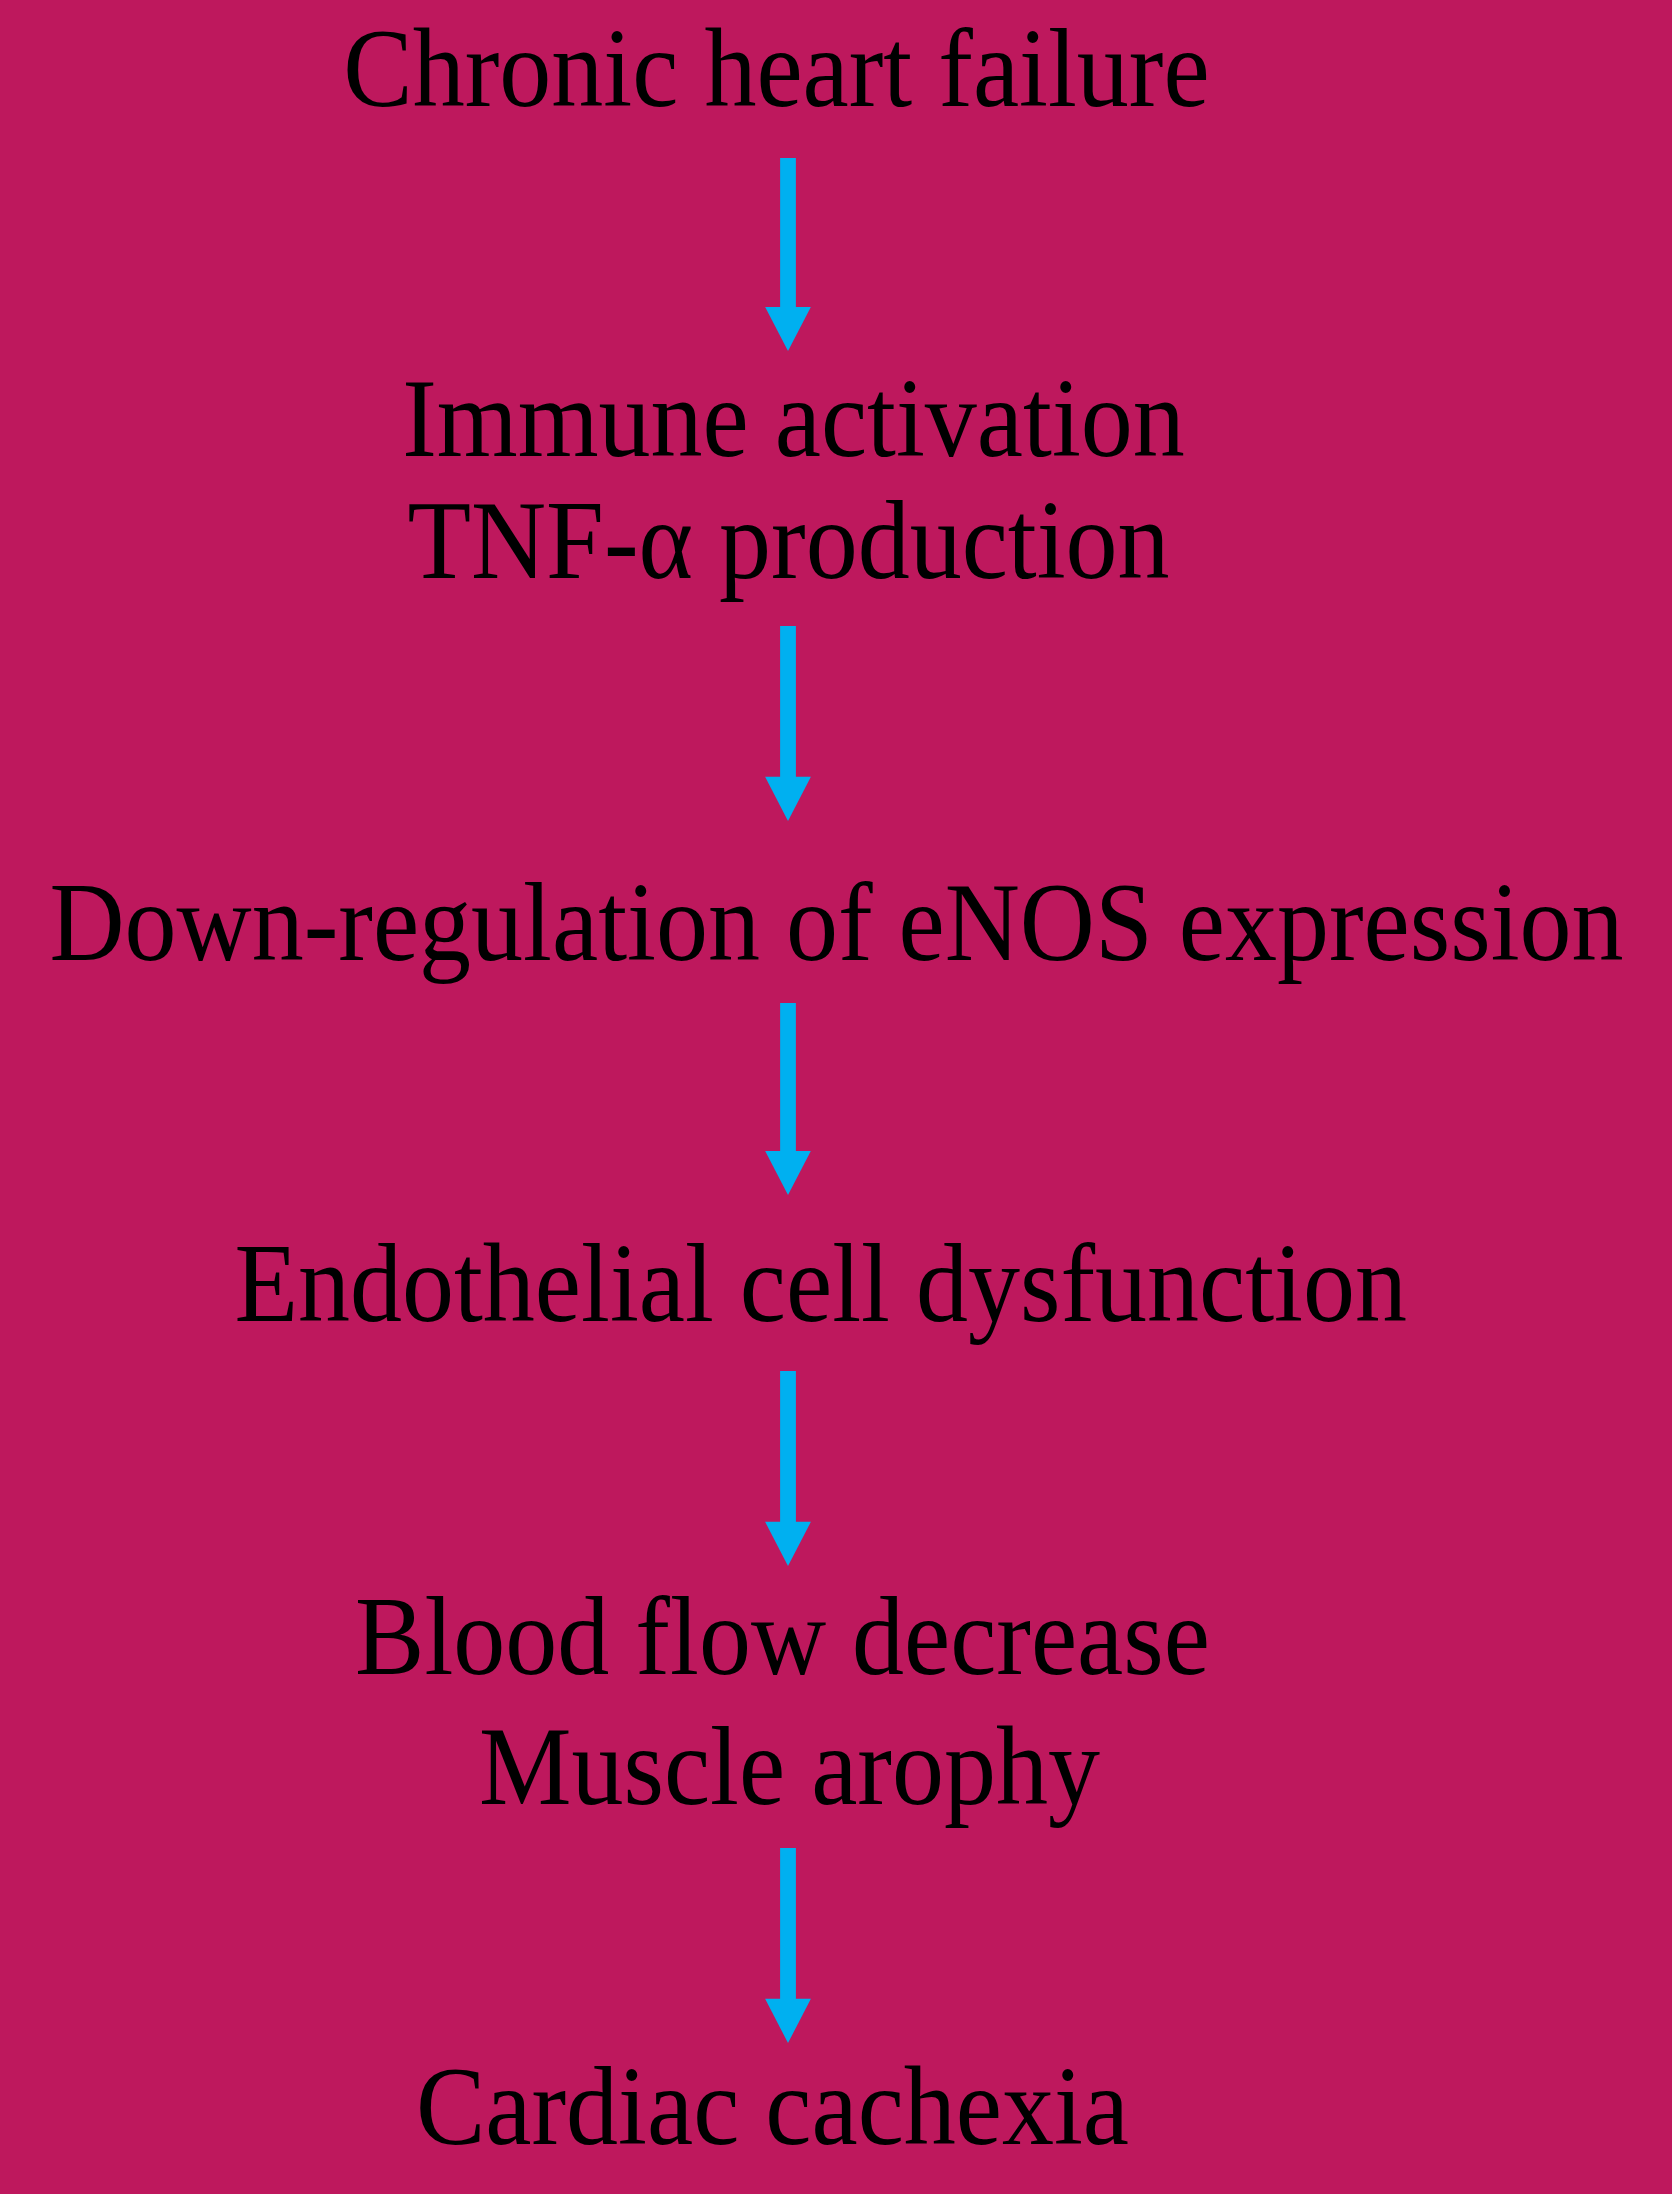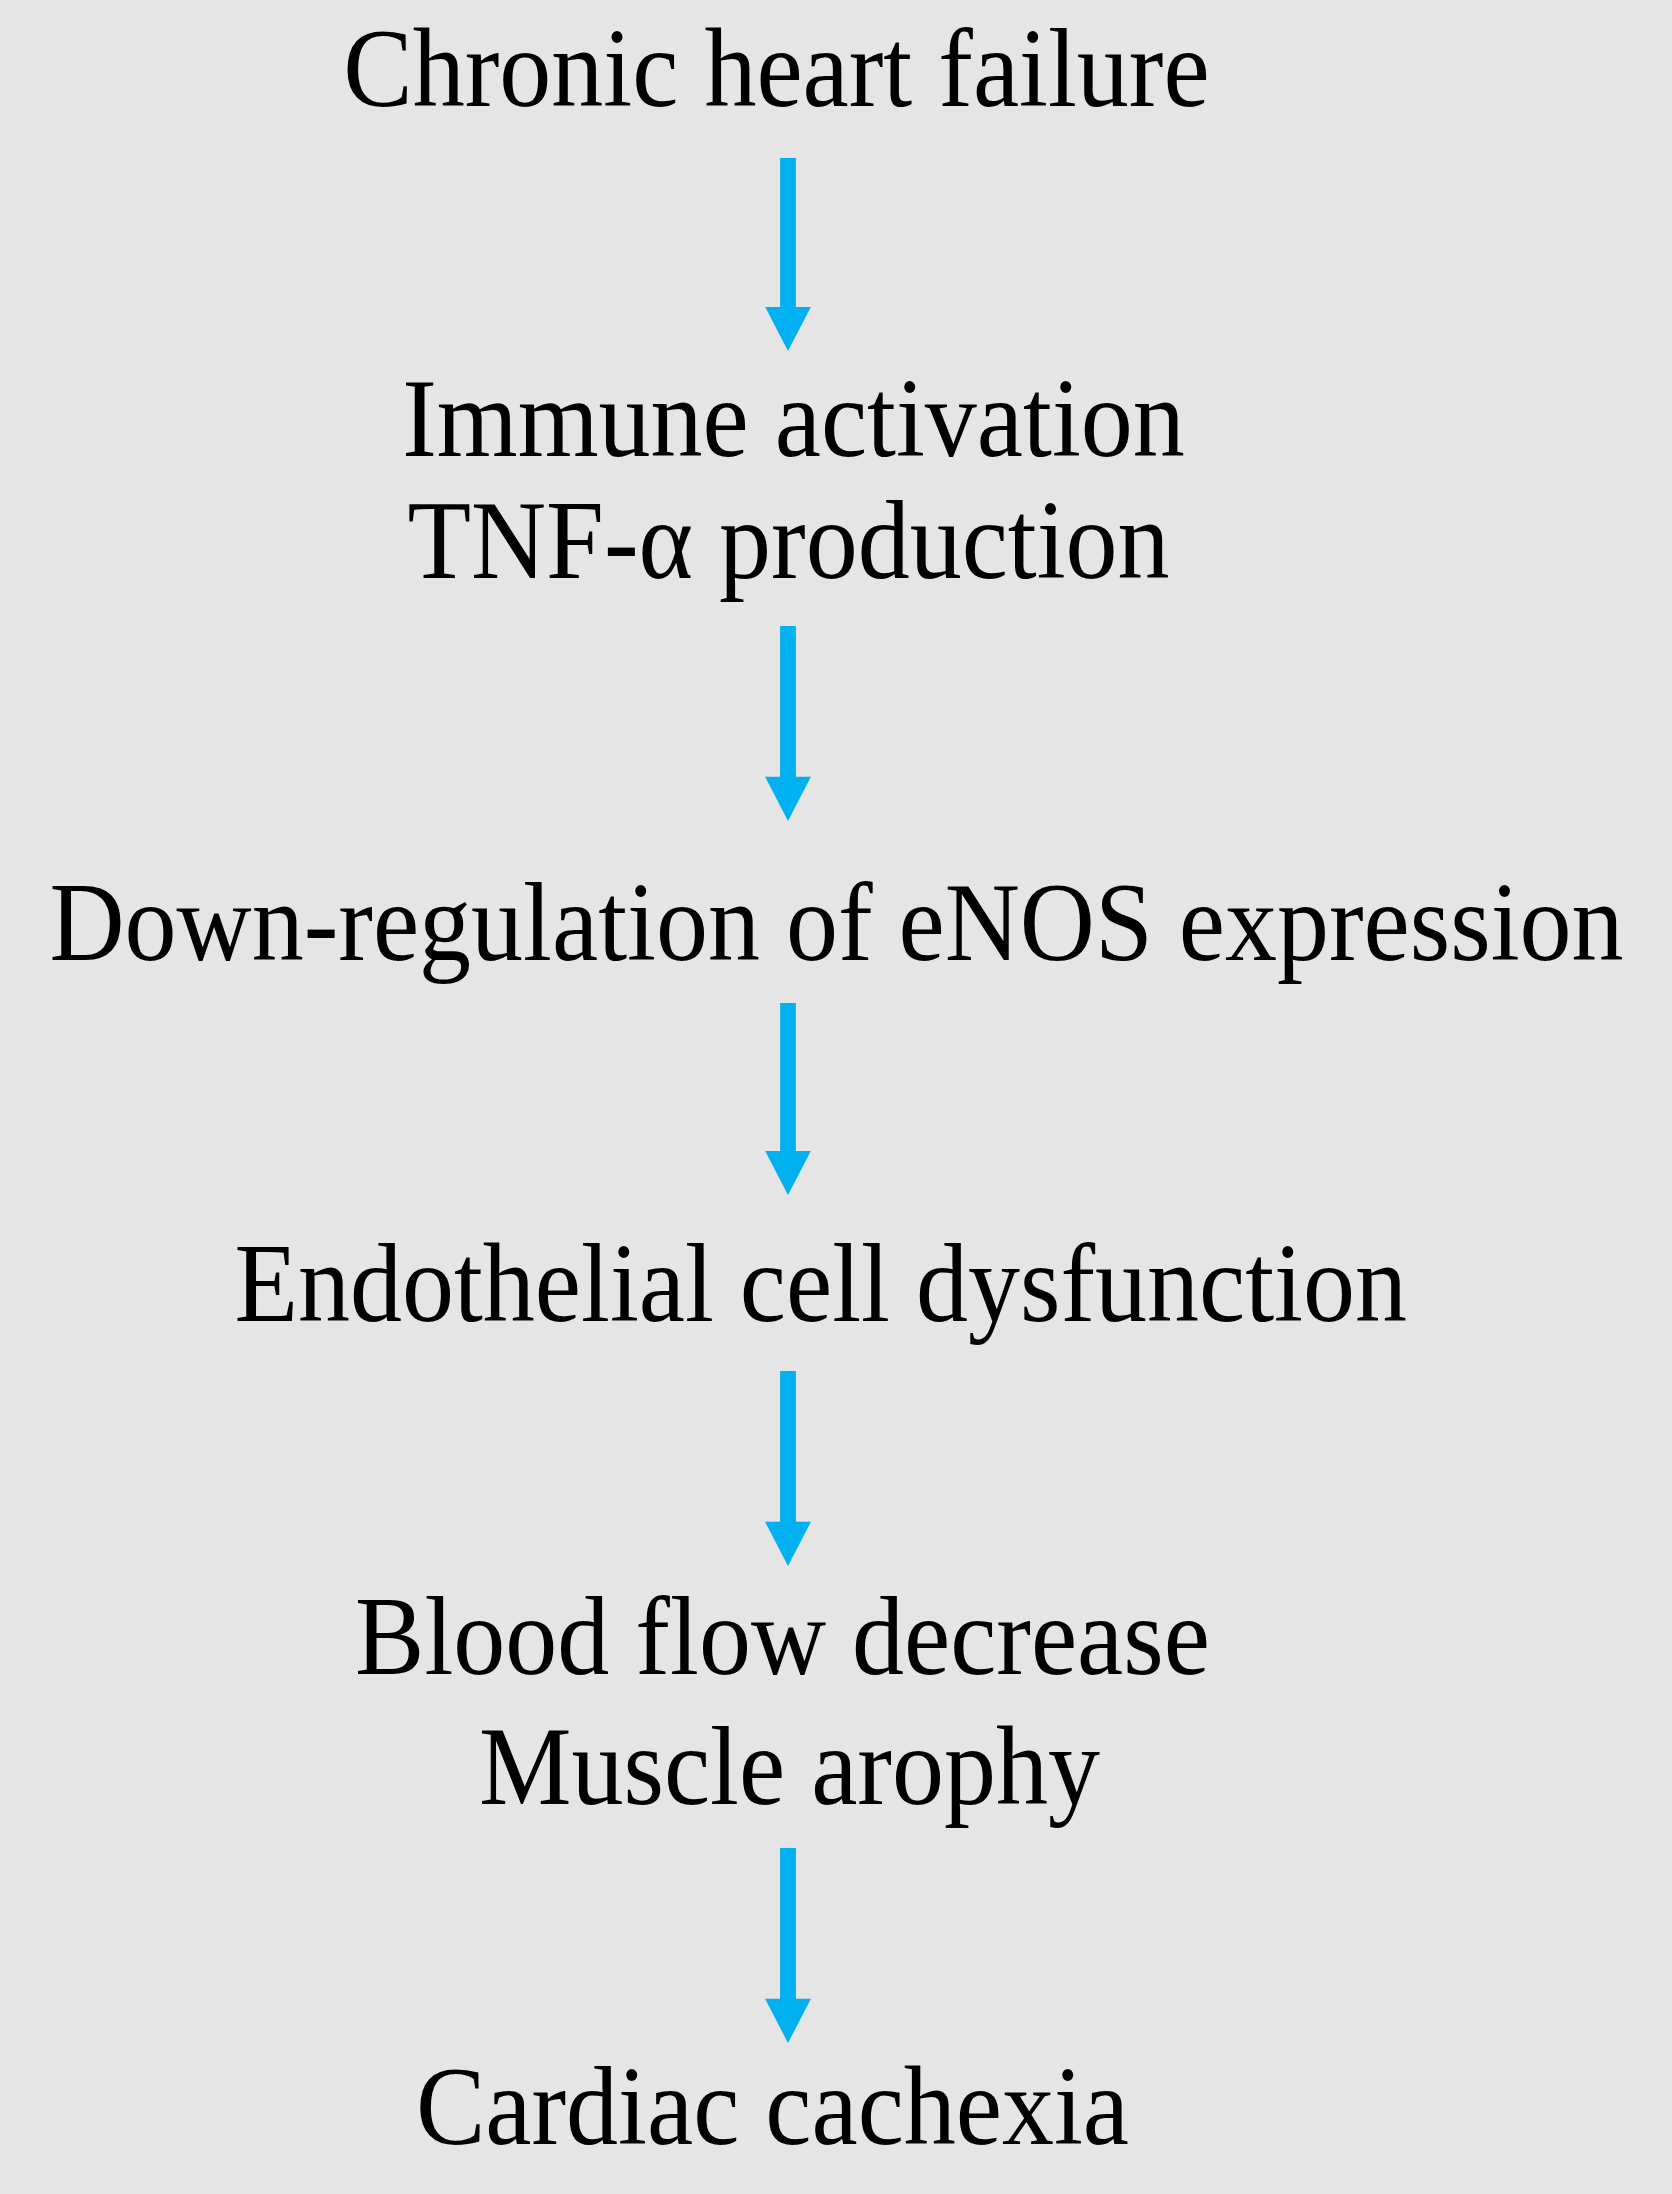--- a/index.html
+++ b/index.html
@@ -4,21 +4,21 @@
 <style>
   html, body {
     margin: 0;
     padding: 0;
     background: #ffffff;
   }
   #canvas {
     position: relative;
     width: 1673px;
     height: 2194px;
-    background: #e5e5e5;
+    background: #be185d;
     overflow: hidden;
     font-family: "Liberation Serif", "DejaVu Serif", serif;
     color: #000000;
   }
   .line {
     position: absolute;
     left: 0;
     width: 100%;
     text-align: center;
     font-size: 104px;

